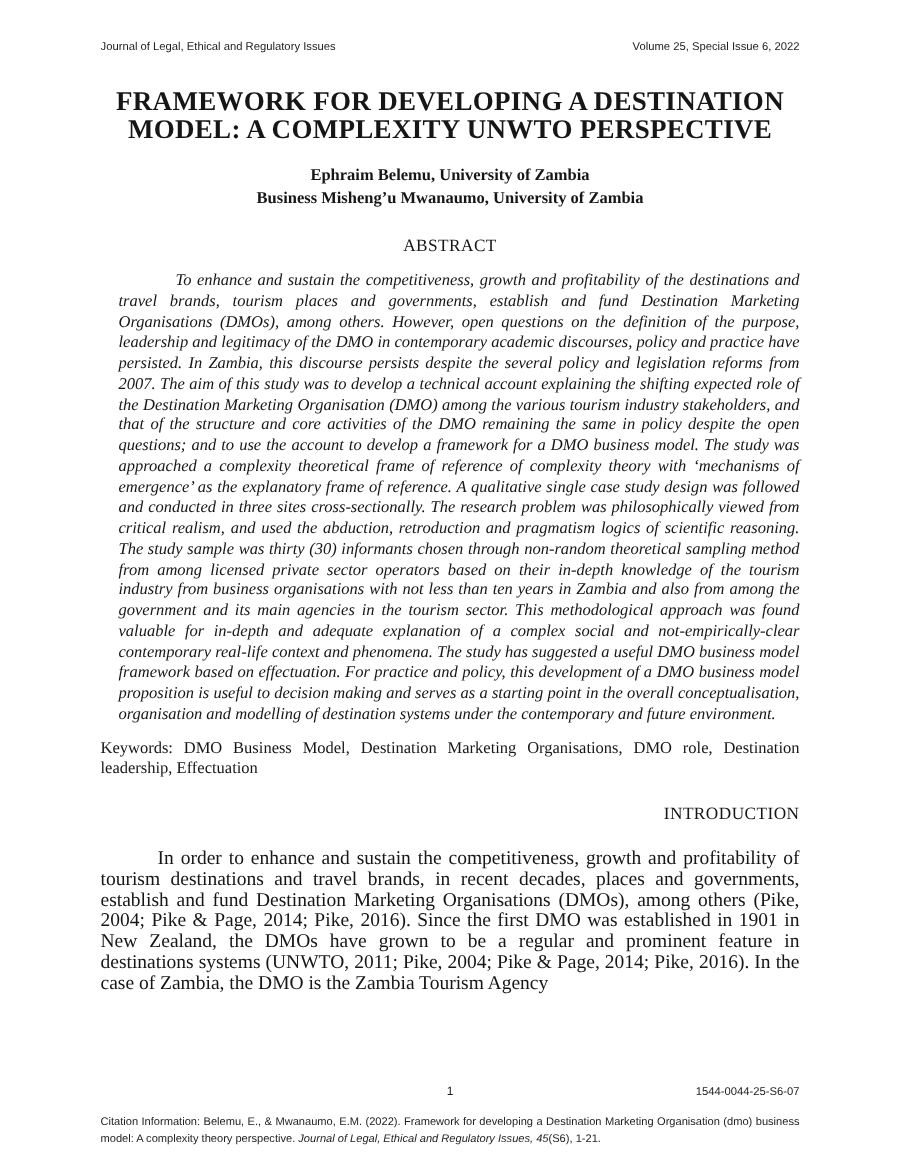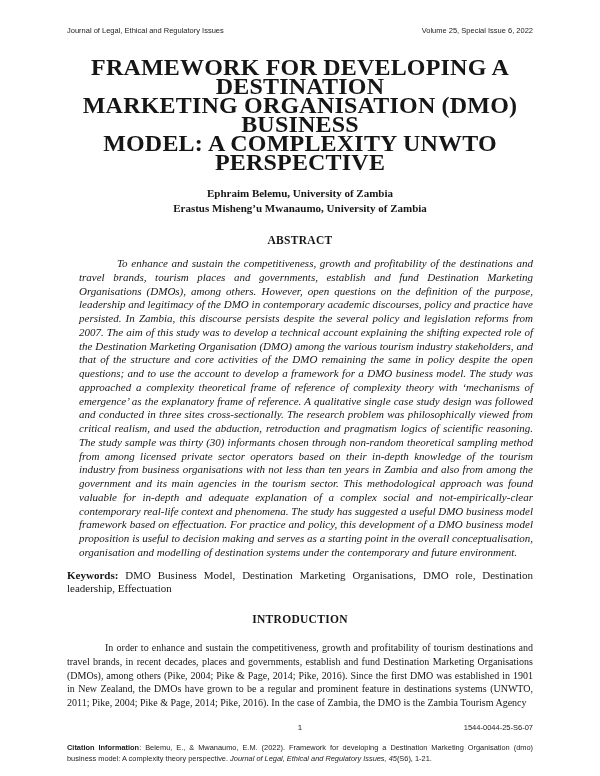--- a/index.html
+++ b/index.html
@@ -23,62 +23,62 @@
     display: flex;
     justify-content: space-between;
     font-family: "Liberation Sans", "DejaVu Sans", sans-serif;
     font-size: 7.5px;
     line-height: 9px;
     color: #1c1c1c;
   }
   .title {
     margin: 23px 0 0 0;
     text-align: center;
-    font-size: 24px;
+    font-size: 18px;
     line-height: 19px;
     font-weight: bold;
     letter-spacing: 0.2px;
   }
   .title .tline { display: block; }
   .authors {
     margin-top: 14px;
     text-align: center;
     font-size: 11px;
     line-height: 15px;
     font-weight: bold;
   }
   .section-head {
     margin: 0;
     margin-top: 18px;
     text-align: center;
     font-size: 11.5px;
     line-height: 13px;
-    font-weight: bold;
+    font-weight: normal;
     letter-spacing: 0.3px;
   }
-  .section-head.intro { margin-top: 17px; }
+  .section-head.intro { margin-top: 17px; text-align: right; }
   p { margin: 0; }
   .abstract {
     margin-top: 10px;
     font-style: italic;
     font-size: 11px;
     line-height: 13.75px;
     text-align: justify;
     text-indent: 38px;
     margin-left: 12px;
   }
   .keywords {
     margin-top: 9px;
     font-size: 11px;
     line-height: 13.75px;
     text-align: justify;
   }
   .body-text {
     margin-top: 15px;
-    font-size: 10px;
+    font-size: 13px;
     line-height: 13.75px;
     text-align: justify;
     text-indent: 38px;
   }
   .pagefoot {
     position: absolute;
     left: 67px;
     right: 67px;
     top: 723px;
     text-align: center;
@@ -97,42 +97,41 @@
     position: absolute;
     left: 67px;
     right: 67px;
     top: 743px;
     font-family: "Liberation Sans", "DejaVu Sans", sans-serif;
     font-size: 7.4px;
     line-height: 10.5px;
     text-align: justify;
     color: #1c1c1c;
   }
-  b, strong { font-weight: bold; }
+  b, strong { font-weight: normal; }
 </style>
 </head>
 <body>
 
 <div class="page">
   <div class="content">
 
     <div class="running-head">
       <span>Journal of Legal, Ethical and Regulatory Issues</span>
       <span>Volume 25, Special Issue 6, 2022</span>
     </div>
 
     <h1 class="title">
       <span class="tline">FRAMEWORK FOR DEVELOPING A DESTINATION</span>
-      <span class="tline">MARKETING ORGANISATION (DMO) BUSINESS</span>
       <span class="tline">MODEL: A COMPLEXITY UNWTO PERSPECTIVE</span>
     </h1>
 
     <div class="authors">
       <div>Ephraim Belemu, University of Zambia</div>
-      <div>Erastus Misheng’u Mwanaumo, University of Zambia</div>
+      <div>Business Misheng’u Mwanaumo, University of Zambia</div>
     </div>
 
     <h2 class="section-head">ABSTRACT</h2>
 
     <p class="abstract">To enhance and sustain the competitiveness, growth and profitability of the destinations and travel brands, tourism places and governments, establish and fund Destination Marketing Organisations (DMOs), among others. However, open questions on the definition of the purpose, leadership and legitimacy of the DMO in contemporary academic discourses, policy and practice have persisted. In Zambia, this discourse persists despite the several policy and legislation reforms from 2007. The aim of this study was to develop a technical account explaining the shifting expected role of the Destination Marketing Organisation (DMO) among the various tourism industry stakeholders, and that of the structure and core activities of the DMO remaining the same in policy despite the open questions; and to use the account to develop a framework for a DMO business model. The study was approached a complexity theoretical frame of reference of complexity theory with ‘mechanisms of emergence’ as the explanatory frame of reference. A qualitative single case study design was followed and conducted in three sites cross-sectionally. The research problem was philosophically viewed from critical realism, and used the abduction, retroduction and pragmatism logics of scientific reasoning. The study sample was thirty (30) informants chosen through non-random theoretical sampling method from among licensed private sector operators based on their in-depth knowledge of the tourism industry from business organisations with not less than ten years in Zambia and also from among the government and its main agencies in the tourism sector. This methodological approach was found valuable for in-depth and adequate explanation of a complex social and not-empirically-clear contemporary real-life context and phenomena.  The study has suggested a useful DMO business model framework based on effectuation. For practice and policy, this development of a DMO business model proposition is useful to decision making and serves as a starting point in the overall conceptualisation, organisation and modelling of destination systems under the contemporary and future environment.</p>
 
     <p class="keywords"><b>Keywords:</b> <span>DMO Business Model, Destination Marketing Organisations, DMO role, Destination leadership, Effectuation</span></p>
 
     <h2 class="section-head intro">INTRODUCTION</h2>
 

